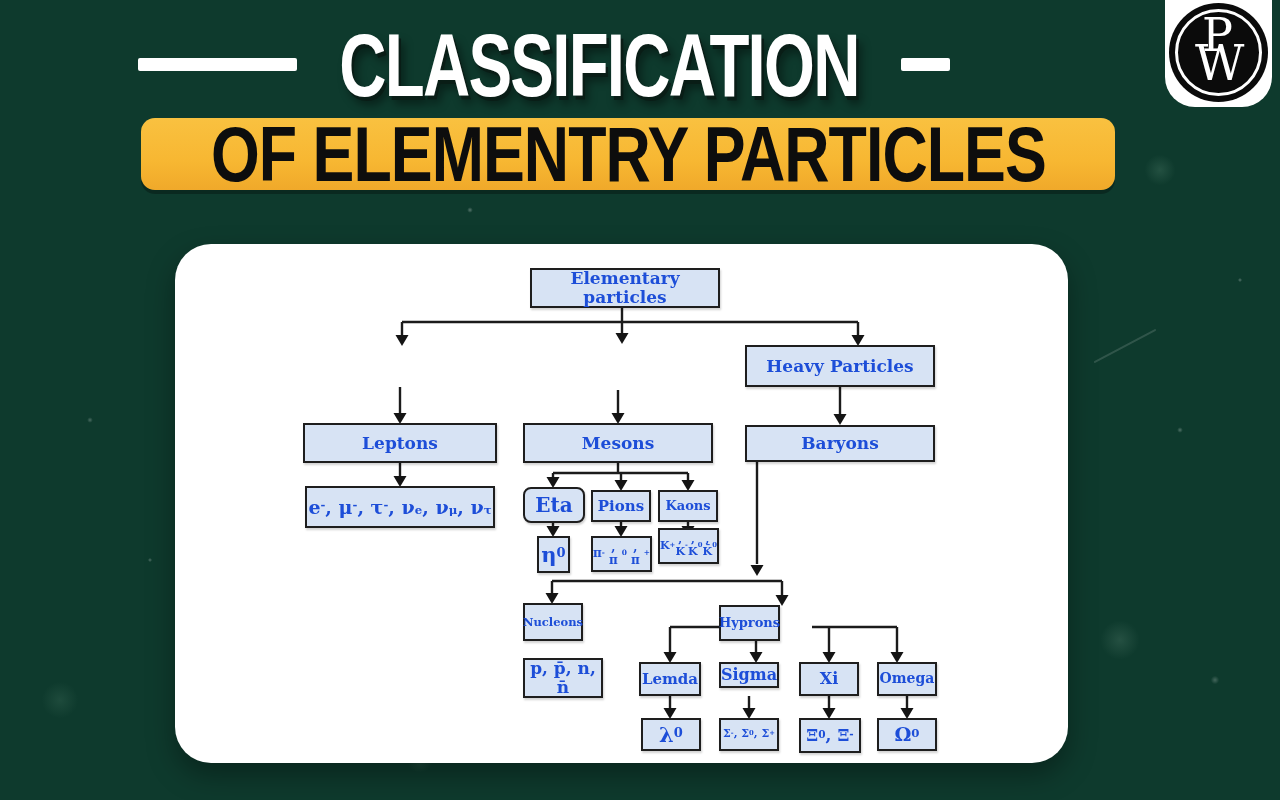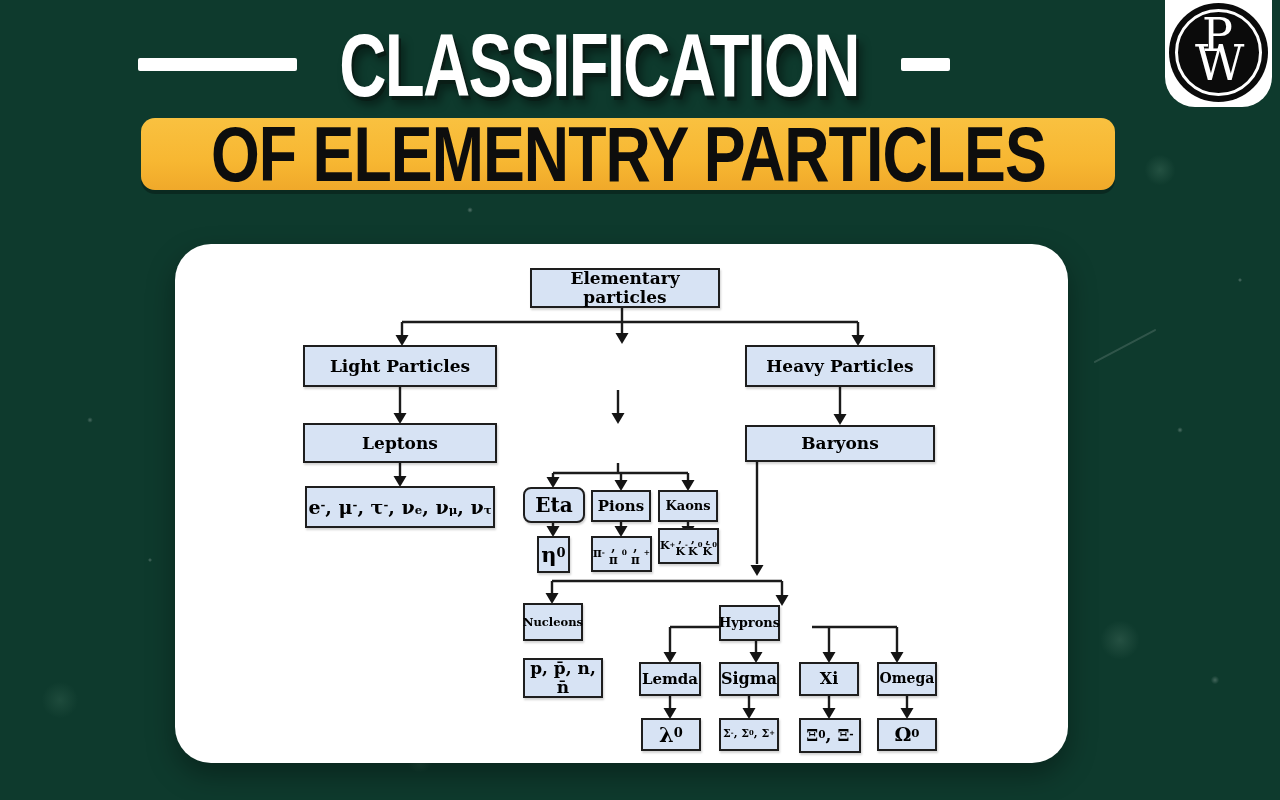--- a/index.html
+++ b/index.html
@@ -82,21 +82,21 @@
   .card{position:absolute;left:175px;top:244px;width:893px;height:519px;
     background:var(--card-white,#ffffff);border-radius:36px;
     box-shadow:0 12px 28px rgba(0,0,0,.35);}
   .wires{position:absolute;inset:0;}
   .wires path{stroke:#1b1b1b;stroke-width:2.4;fill:none;}
   .wires polygon{fill:#141414;}
   .node{
     position:absolute;background:var(--node-fill,#d7e3f4);
     border:2px solid var(--node-border,#1e1e1e);
     display:flex;align-items:center;justify-content:center;text-align:center;
-    font-family:"DejaVu Serif",serif;font-weight:bold;color:#000000;line-height:1.1;
+    font-family:"DejaVu Serif",serif;font-weight:bold;color:#1d4ed8;line-height:1.1;
     box-shadow:1px 2px 2px rgba(0,0,0,.18);
   }
   .node sup{position:relative;top:-.1em;font-size:62%;vertical-align:super;}
   .node sub{position:relative;top:.30em;font-size:62%;}
 </style>
 </head>
 <body>
 
 <div class="bokeh"></div>
 <div class="streak s1"></div>
@@ -170,43 +170,43 @@
     <path d="M574 452 V464"></path>
       <polygon points="567.5,464 580.5,464 574,475"></polygon>
     <path d="M654 452 V464"></path>
       <polygon points="647.5,464 660.5,464 654,475"></polygon>
     <path d="M732 452 V464"></path>
       <polygon points="725.5,464 738.5,464 732,475"></polygon>
   </svg>
 
   <div class="node" style="left:355px;top:24px;width:190px;height:40px;font-size:17px;">Elementary particles</div>
 
-  <div class="node" style="left:128px;top:101px;width:194px;height:42px;font-size:17px;">Light Particles</div>
   <div class="node" style="left:570px;top:101px;width:190px;height:42px;font-size:17px;">Heavy Particles</div>
 
   <div class="node" style="left:128px;top:179px;width:194px;height:40px;font-size:17px;">Leptons</div>
+  <div class="node" style="left:348px;top:179px;width:190px;height:40px;font-size:17px;">Mesons</div>
   <div class="node" style="left:570px;top:181px;width:190px;height:37px;font-size:17px;">Baryons</div>
 
   <div class="node" style="left:130px;top:242px;width:190px;height:42px;font-size:19px;">e<sup>-</sup>, μ<sup>-</sup>, τ<sup>-</sup>, ν<sub>e</sub>, ν<sub>μ</sub>, ν<sub>τ</sub></div>
 
   <div class="node" style="left:348px;top:243px;width:62px;height:36px;font-size:20px;border-radius:8px;">Eta</div>
   <div class="node" style="left:416px;top:246px;width:60px;height:32px;font-size:15px;">Pions</div>
   <div class="node" style="left:483px;top:246px;width:60px;height:32px;font-size:13px;">Kaons</div>
 
   <div class="node" style="left:362px;top:292px;width:33px;height:37px;font-size:21px;">η<sup>0</sup></div>
   <div class="node" style="left:416px;top:292px;width:61px;height:36px;font-size:12px;">π<sup>-</sup>, π<sup>0</sup>, π<sup>+</sup></div>
   <div class="node" style="left:483px;top:284px;width:61px;height:36px;font-size:11px;">K<sup>+</sup>, K<sup>-</sup>, K<sup>0</sup>, K̄<sup>0</sup></div>
 
   <div class="node" style="left:348px;top:359px;width:60px;height:38px;font-size:11.5px;">Nucleons</div>
   <div class="node" style="left:544px;top:361px;width:61px;height:36px;font-size:13px;">Hyprons</div>
 
   <div class="node" style="left:348px;top:414px;width:80px;height:40px;font-size:17px;">p, p̄, n, n̄</div>
 
   <div class="node" style="left:464px;top:418px;width:62px;height:34px;font-size:15px;">Lemda</div>
-  <div class="node" style="left:544px;top:418px;width:60px;height:34px;font-size:16px;">Sigma</div>
+  <div class="node" style="left:544px;top:418px;width:60px;height:26px;font-size:16px;">Sigma</div>
   <div class="node" style="left:624px;top:418px;width:60px;height:34px;font-size:16px;">Xi</div>
   <div class="node" style="left:702px;top:418px;width:60px;height:34px;font-size:14px;">Omega</div>
 
   <div class="node" style="left:466px;top:474px;width:60px;height:33px;font-size:21px;">λ<sup>0</sup></div>
   <div class="node" style="left:544px;top:474px;width:60px;height:33px;font-size:11px;">Σ<sup>-</sup>, Σ<sup>0</sup>, Σ<sup>+</sup></div>
   <div class="node" style="left:624px;top:474px;width:62px;height:35px;font-size:17px;">Ξ<sup>0</sup>, Ξ<sup>-</sup></div>
   <div class="node" style="left:702px;top:474px;width:60px;height:33px;font-size:19px;">Ω<sup>0</sup></div>
 </div>
 
 </body></html>

